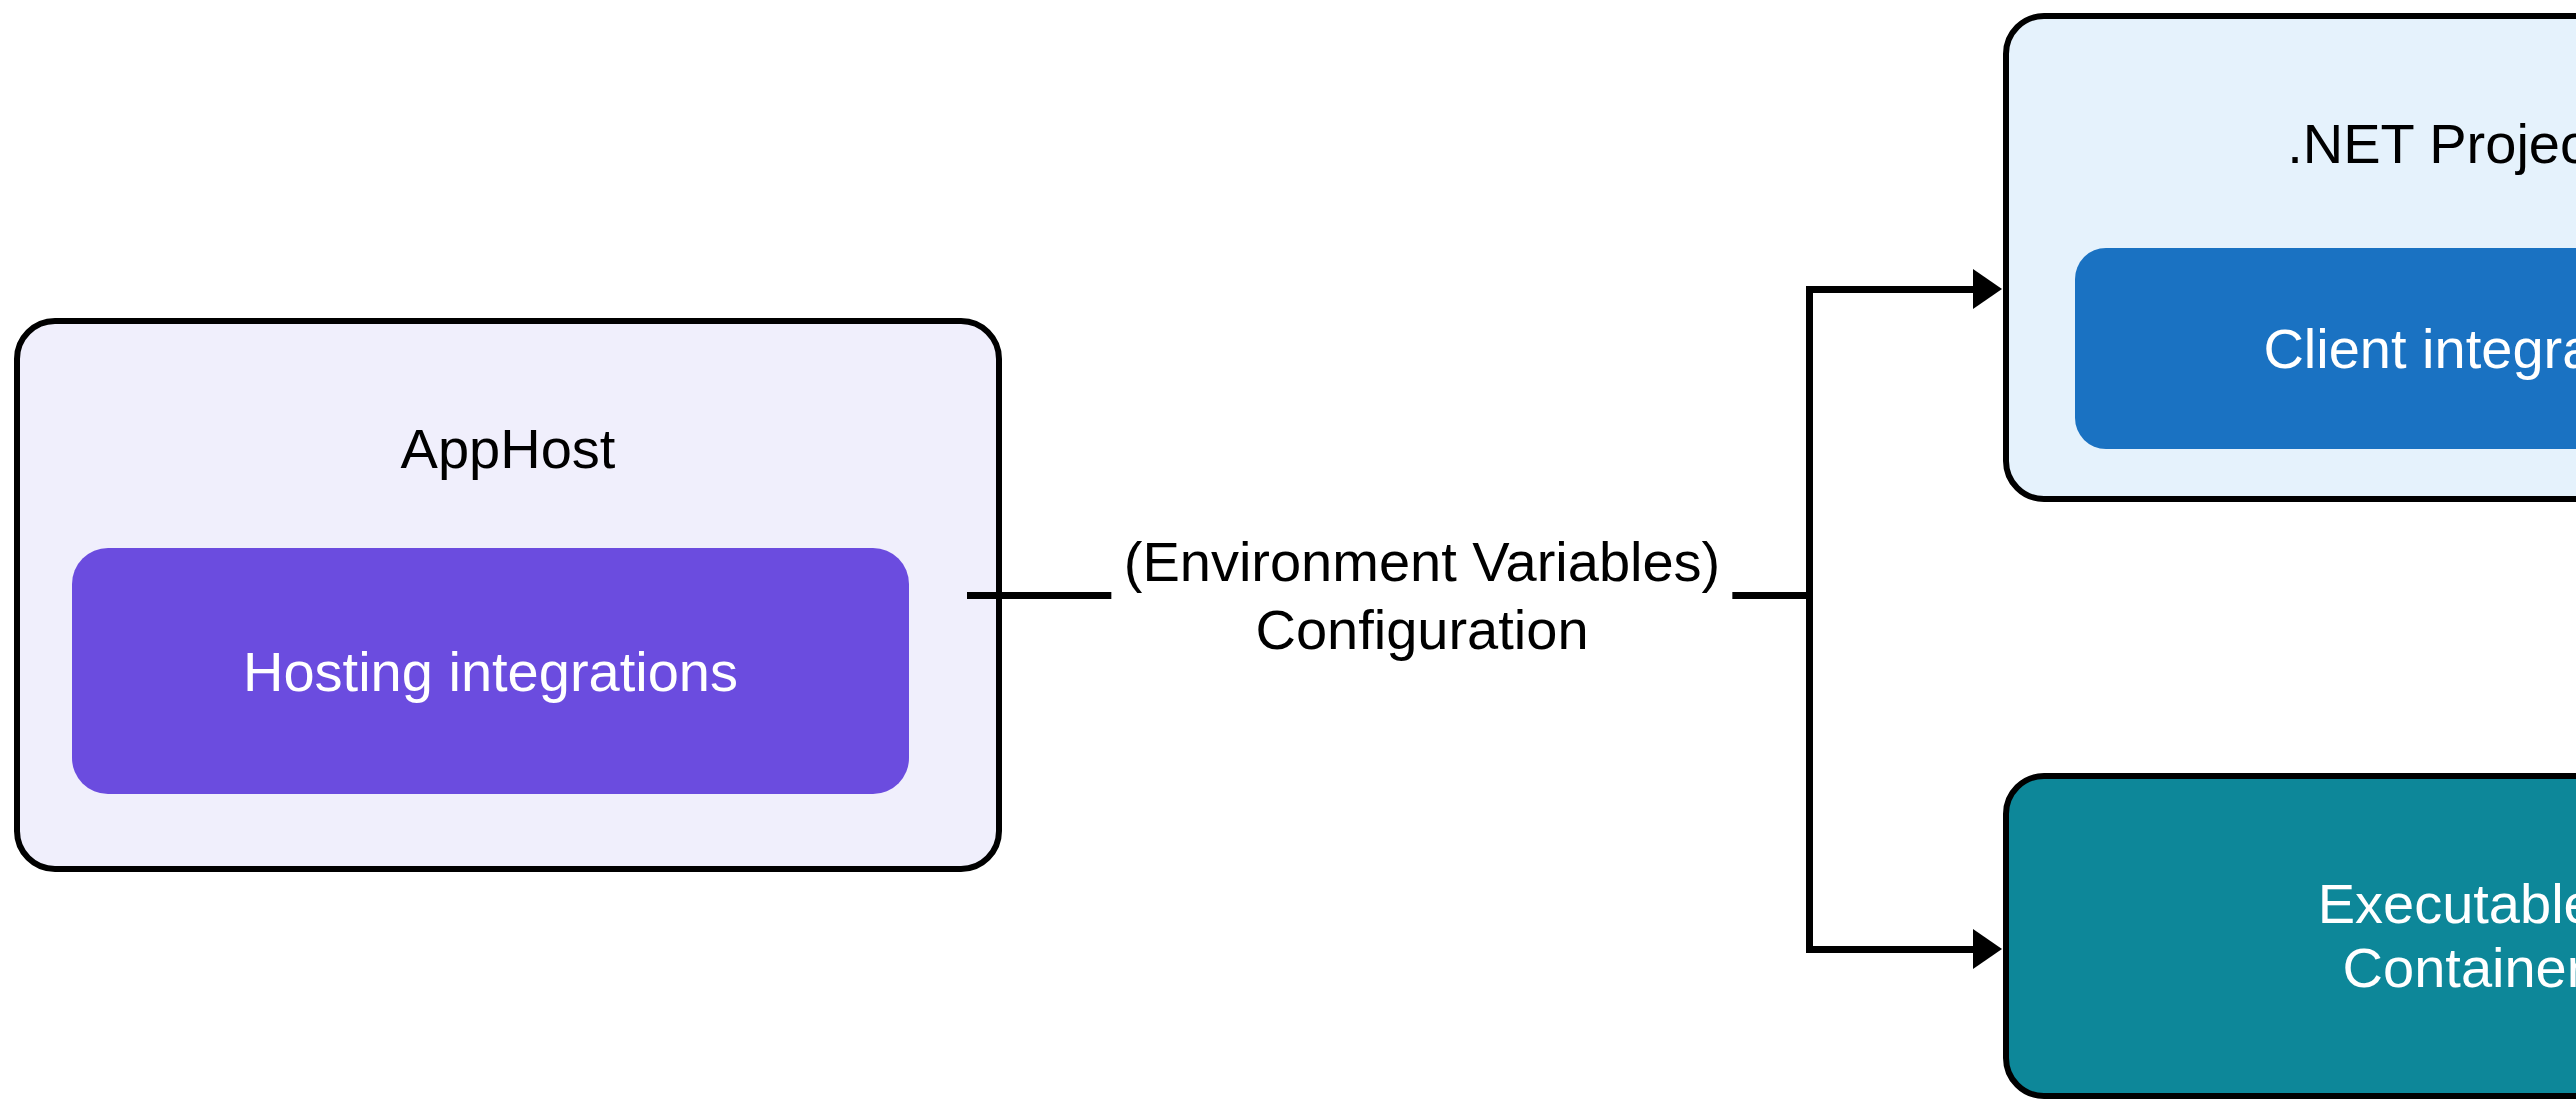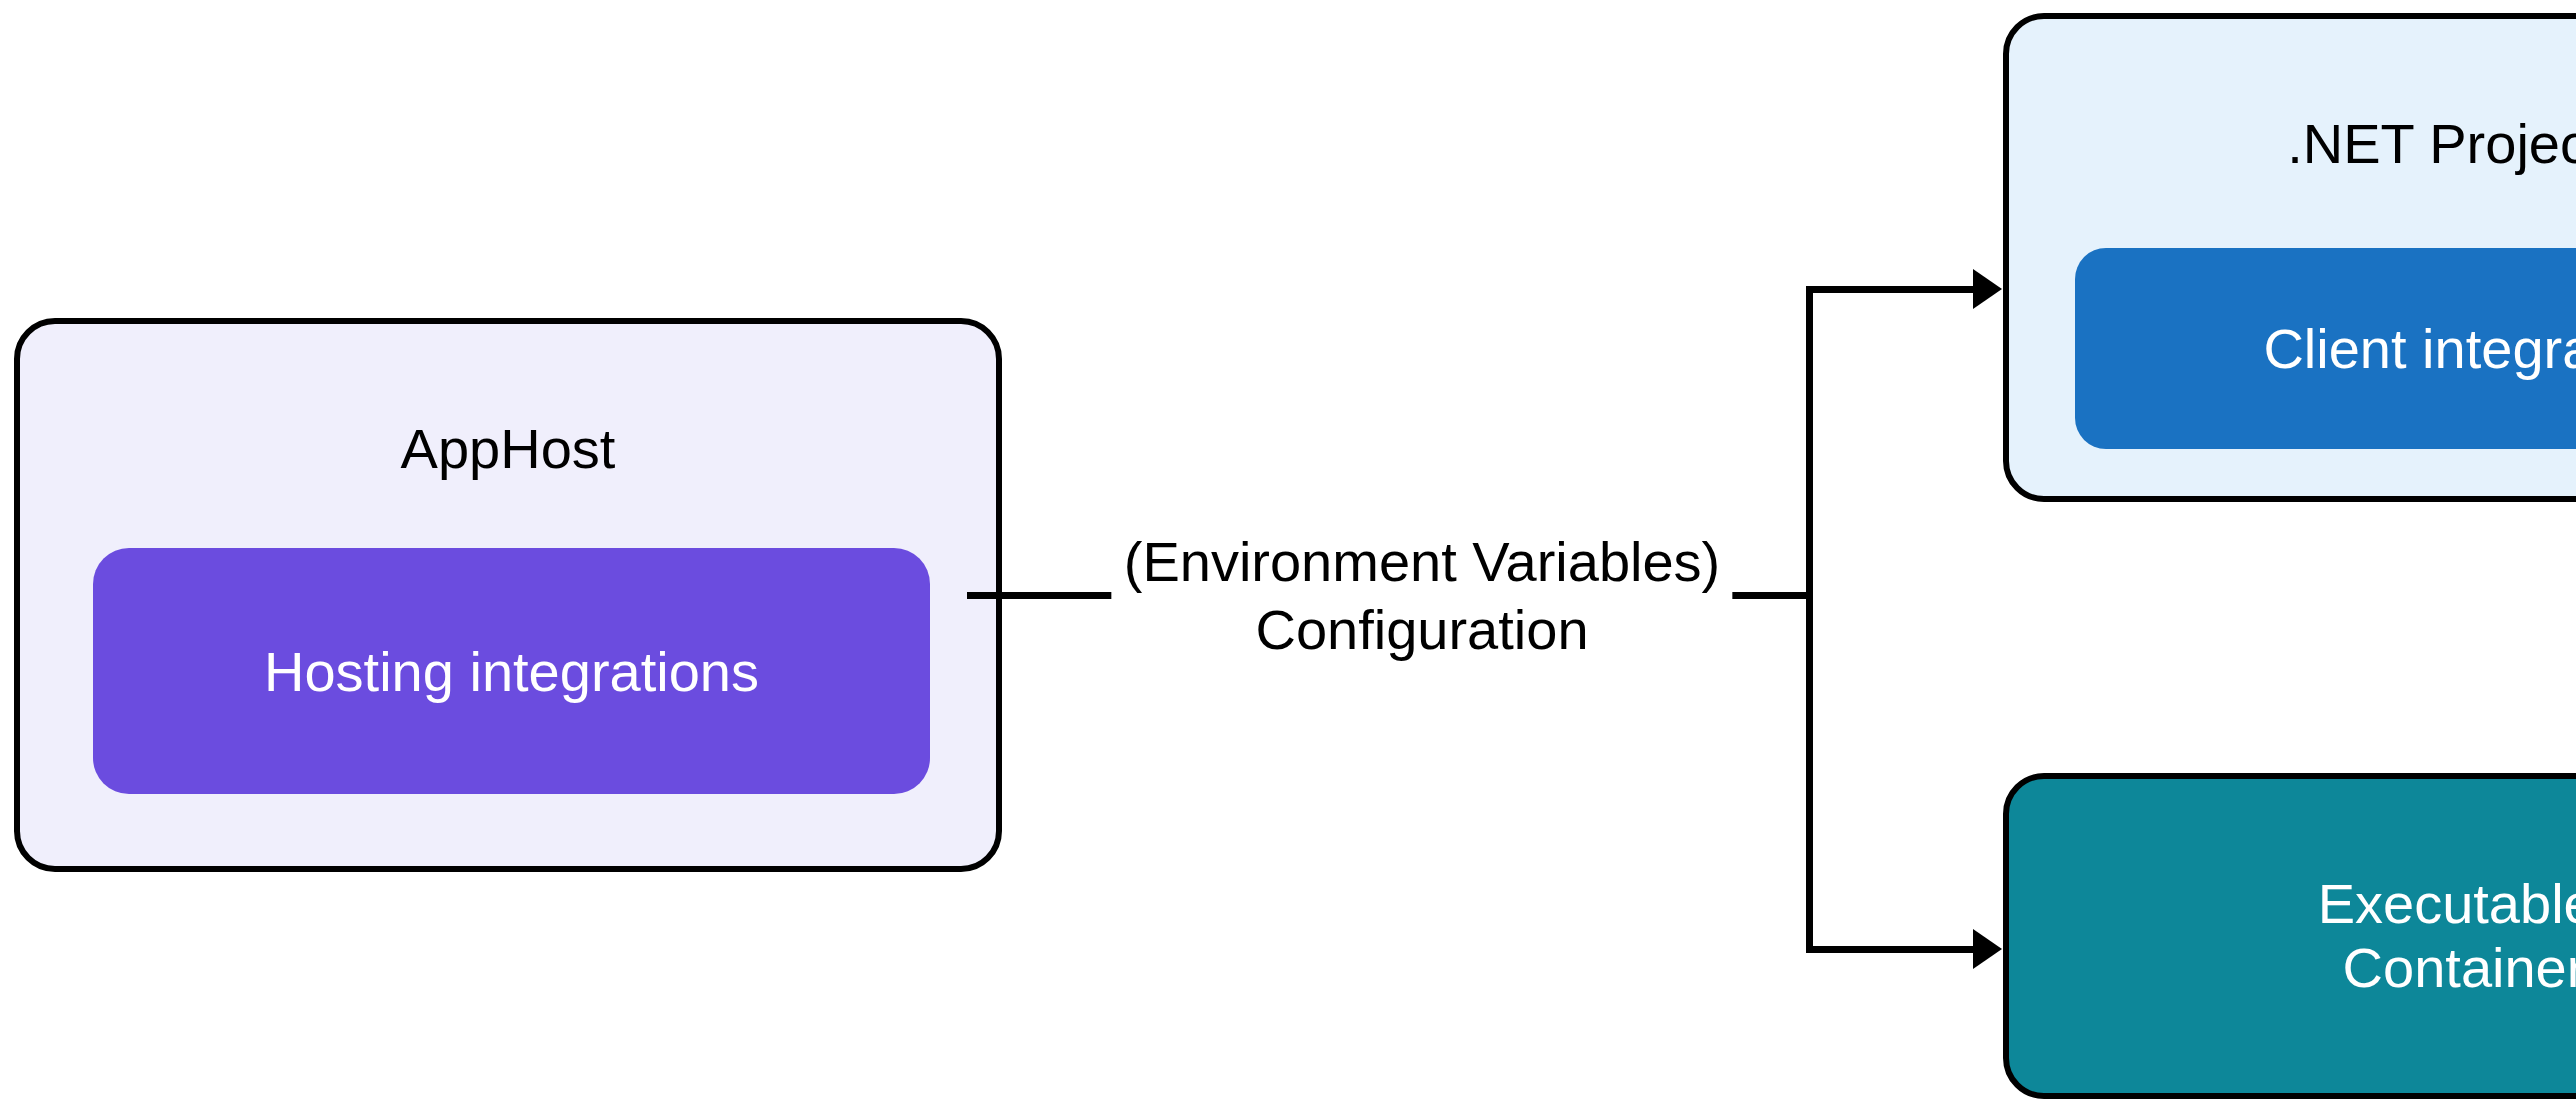--- a/index.html
+++ b/index.html
@@ -61,21 +61,20 @@
     justify-content: center;
     color: #FFFFFF;
     font-size: 56px;
     white-space: nowrap;
   }
   #hosting-node {
     left: 52px; top: 224px;
     width: 837px; height: 246px;
     background: #6B4CDF;
     border-radius: 36px;
-    margin-left: 21px;
   }
   #client-node {
     left: 66px; top: 229px;
     width: 825px; height: 201px;
     background: #1A72C2;
     border-radius: 31px;
   }
   .node-line {
     font-size: 56px;
     line-height: 64px;

